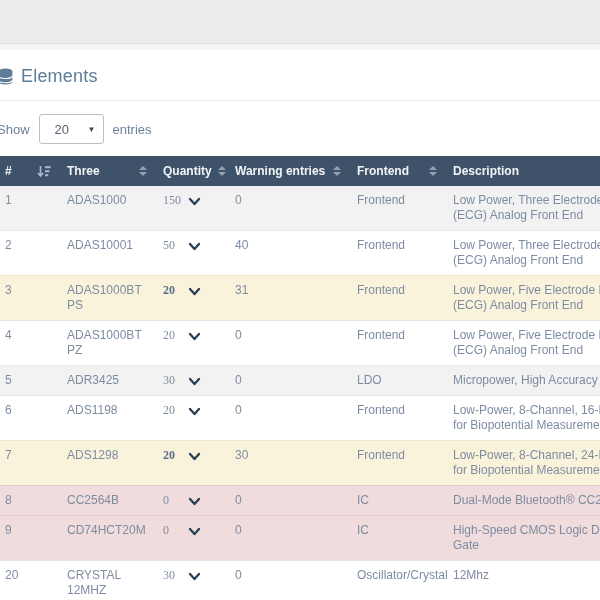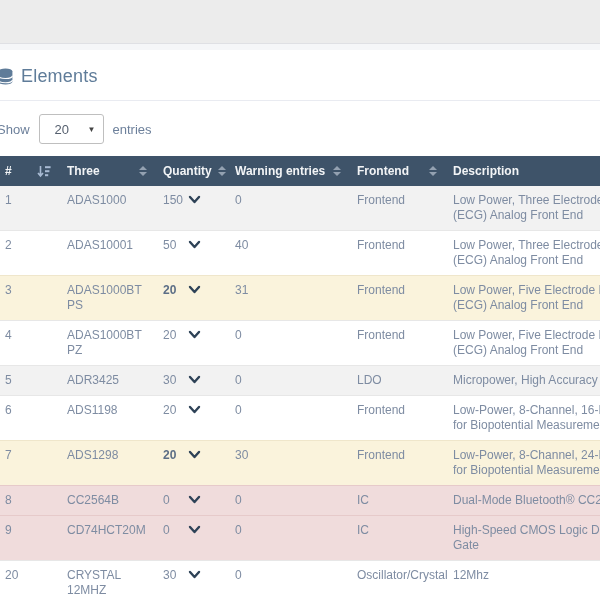--- a/index.html
+++ b/index.html
@@ -62,21 +62,21 @@
     padding:7px 8px;vertical-align:top;line-height:15px;
   }
   tbody tr td{border-top:1px solid #e7e7e7;}
   tbody tr:first-child td{border-top:none;}
   tr.odd{background:#f2f2f2;}
   tr.even{background:#ffffff;}
   tr.warning{background:#faf3dc;}
   tr.warning td{border-top-color:#efe6cb;}
   tr.danger{background:#f0dcdc;}
   tr.danger td{border-top-color:#e6caca;}
-  .qty{display:flex;align-items:flex-start;justify-content:space-between;}
+  .qty{display:flex;align-items:flex-end;justify-content:space-between;font-family:Liberation Serif, serif;}
   .qty .b{font-weight:bold;color:#5c6e86;}
   .chev{width:13px;height:13px;display:inline-block;cursor:pointer;margin-right:18px;}
   .dline{white-space:nowrap;overflow:visible;}
   td .nm{word-wrap:break-word;}
 </style>
 </head>
 <body>
 
 <div class="topband"></div>
 <div class="substrip"></div>

